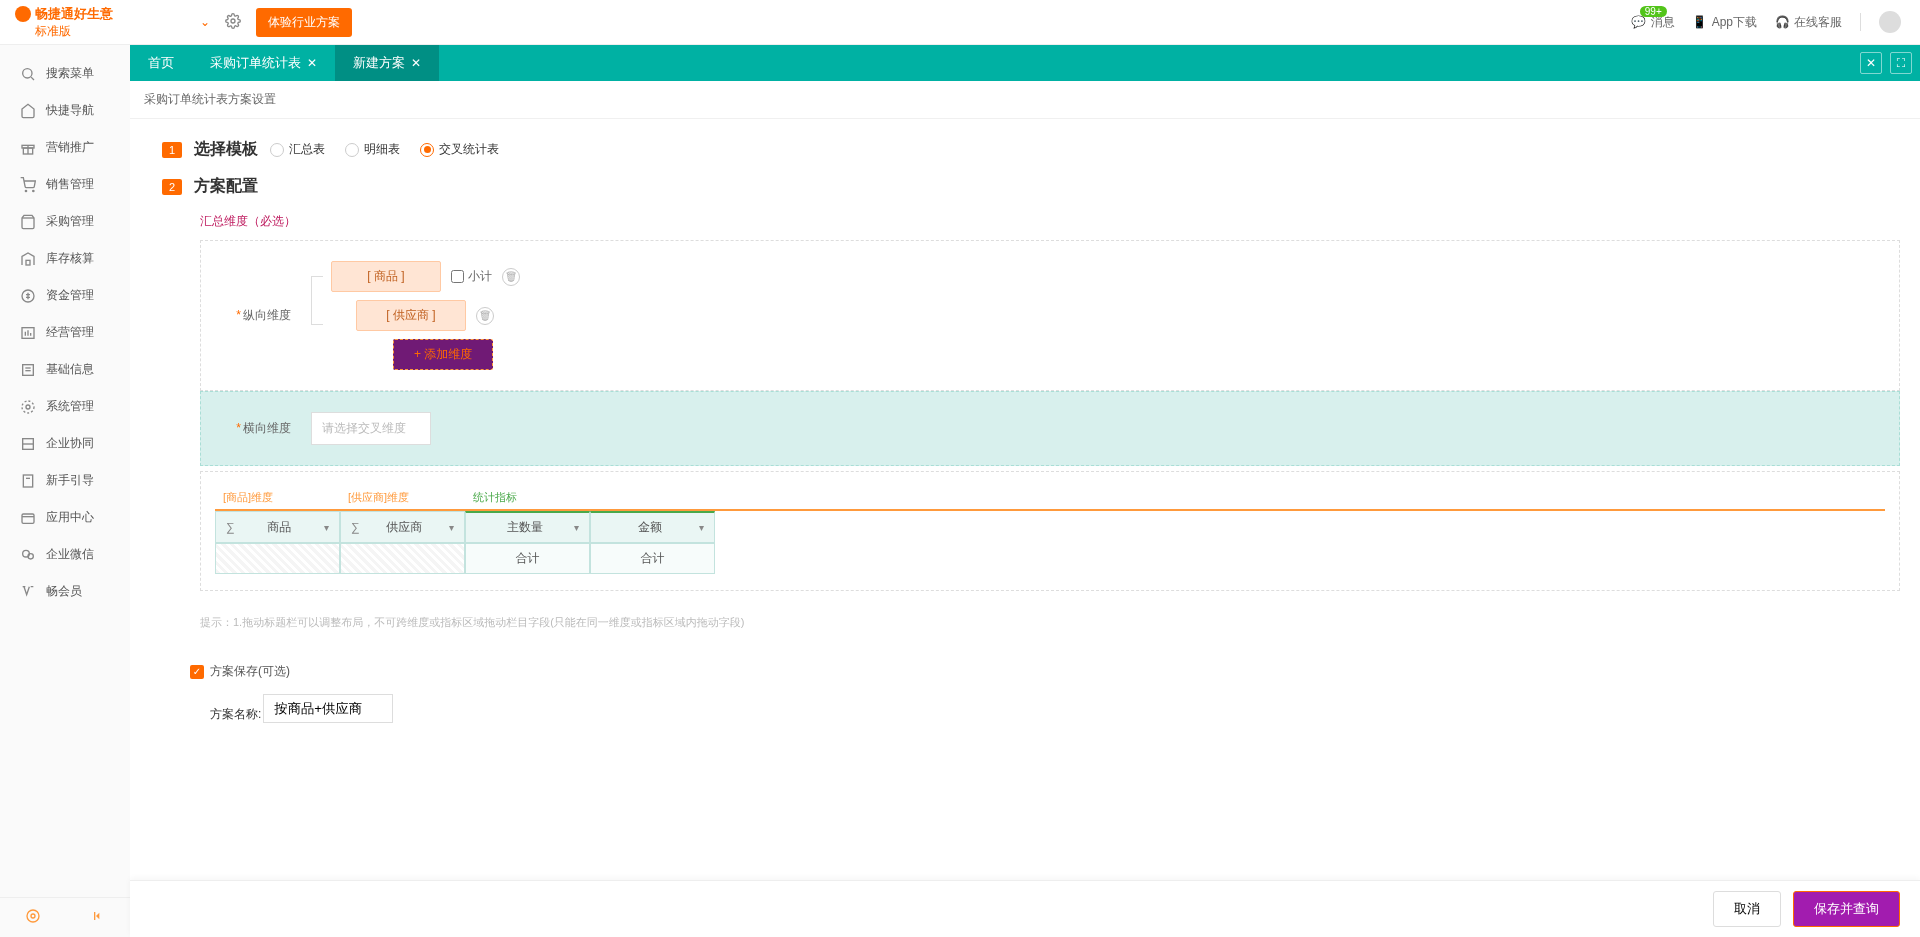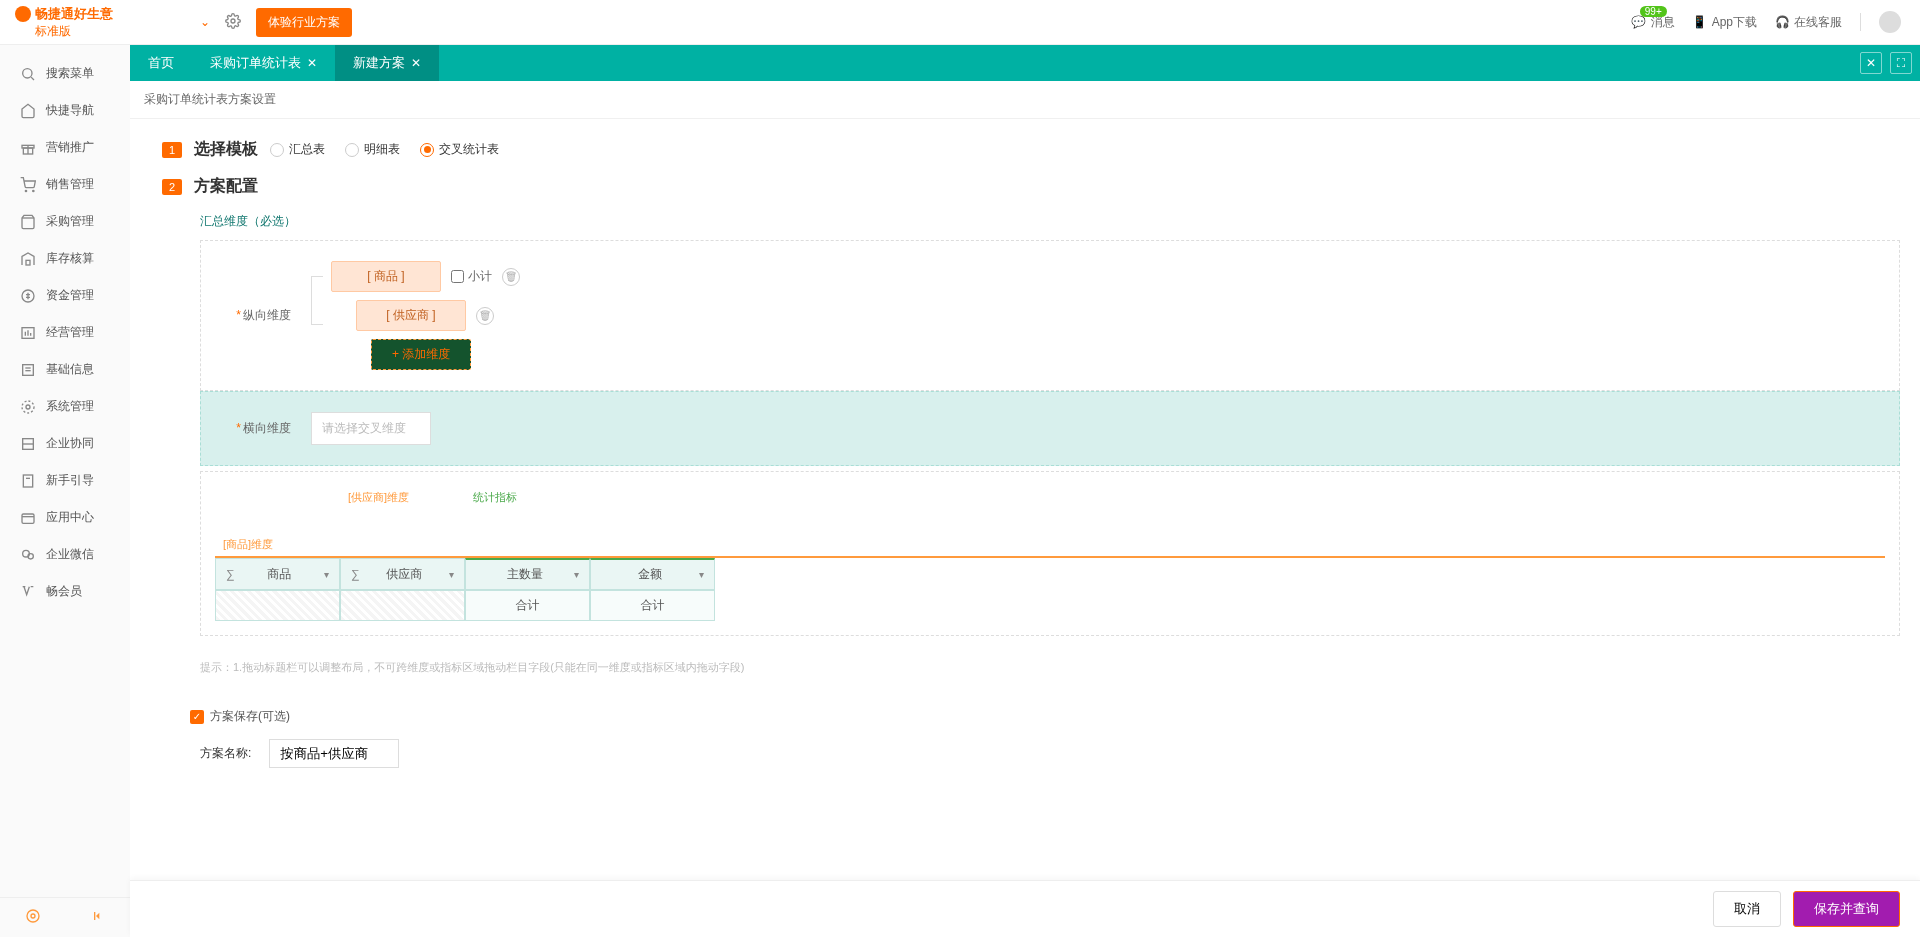--- a/index.html
+++ b/index.html
@@ -42,63 +42,63 @@
 .step-row { display: flex; align-items: center; gap: 12px; margin: 10px 0 16px 12px; }
 .step-badge { background: #ff6a00; color: #fff; width: 20px; height: 16px; border-radius: 2px; display: flex; align-items: center; justify-content: center; font-size: 11px; }
 .step-title { font-weight: bold; font-size: 16px; }
 .radio-group { display: flex; gap: 20px; align-items: center; }
 .radio-item { display: flex; align-items: center; gap: 5px; cursor: pointer; }
 .radio-circle { width: 14px; height: 14px; border: 1px solid #ccc; border-radius: 50%; display: inline-flex; align-items: center; justify-content: center; }
 .radio-circle.checked { border-color: #ff6a00; }
 .radio-dot { width: 7px; height: 7px; background: #ff6a00; border-radius: 50%; }
 
 .config-area { margin-left: 50px; }
-.section-label { color: #0f766e; margin: 10px 0; }
+.section-label { color: #be185d; margin: 10px 0; }
 
 .dim-block { border: 1px dashed #ddd; padding: 20px 30px; margin-bottom: 0; position: relative; }
 .dim-block.green { background: #d8f0ed; border: 1px dashed #a9ded6; }
 .dim-row { display: flex; align-items: center; gap: 20px; margin: 0; }
 .dim-label { color: #666; min-width: 60px; text-align: right; }
 .dim-label .req { color: #ff6a00; margin-right: 2px; }
 .dim-tags { display: flex; flex-direction: column; gap: 8px; }
 .dim-tag-row { display: flex; align-items: center; gap: 10px; }
 .dim-tag { background: #ffe5d4; border: 1px solid #ffc9a3; color: #c06020; padding: 6px 28px; border-radius: 2px; min-width: 110px; text-align: center; }
 .dim-tag.level2 { margin-left: 25px; }
-.add-dim-btn { border: 1px dashed #ff9a3c; color: #ff6a00; padding: 6px 20px; border-radius: 2px; cursor: pointer; margin-left: 40px; background: #14532d; }
+.add-dim-btn { border: 1px dashed #ff9a3c; color: #ff6a00; padding: 6px 20px; border-radius: 2px; cursor: pointer; margin-left: 62px; background: #701a75; }
 .subtotal-check { display: flex; align-items: center; gap: 4px; color: #666; }
 .trash-btn { width: 18px; height: 18px; border: 1px solid #ccc; border-radius: 50%; display: flex; align-items: center; justify-content: center; color: #aaa; cursor: pointer; font-size: 10px; }
 
 .cross-input { background: #fff; border: 1px solid #ddd; padding: 7px 10px; color: #bbb; min-width: 120px; }
 
 .indicator-legend { display: flex; align-items: center; gap: 8px; color: #666; margin: 20px 0 8px 0; }
 .legend-box { width: 24px; height: 14px; display: inline-block; }
 .legend-box.drag { background: #d8f0ed; }
 .legend-box.nodrag { background: repeating-linear-gradient(45deg, #eee, #eee 3px, #fff 3px, #fff 6px); border: 1px solid #eee; }
 
 .preview-table-wrap { border: 1px dashed #ddd; padding: 14px; margin-top: 5px; min-height: 120px; }
 .group-headers { display: flex; gap: 0; font-size: 11px; }
 .gh { padding: 4px 8px; }
-.gh.prod { color: #ff9a3c; width: 125px; margin-top: 47px; }
+.gh.prod { color: #ff9a3c; width: 125px; }
 .gh.supp { color: #ff9a3c; width: 125px; }
 .gh.stat { color: #4aa94a; }
 .ptable { display: flex; border-top: 2px solid #ff9a3c; }
 .pcell { border: 1px solid #c3e3de; background: #eaf6f4; padding: 6px 10px; min-width: 125px; display: flex; align-items: center; justify-content: space-between; gap: 6px; color: #555; }
 .pcell.head { font-weight: normal; }
 .pcell .sigma { color: #888; }
 .pcell .chev { color: #888; font-size: 10px; }
 .prow2 { display: flex; }
 .prow2 .pcell { background: #f7fcfb; justify-content: center; }
 .prow2 .pcell.empty { background: repeating-linear-gradient(45deg, #f5f5f5, #f5f5f5 3px, #fff 3px, #fff 6px); }
 
 .hints { color: #bbb; margin-top: 20px; line-height: 2; font-size: 11px; }
 
 .save-section { margin-top: 30px; }
 .save-check-row { display: flex; align-items: center; gap: 6px; color: #555; margin-left: -10px; }
 .checkbox-box { width: 14px; height: 14px; background: #ff6a00; border-radius: 2px; color: #fff; display: flex; align-items: center; justify-content: center; font-size: 10px; }
-.scheme-name-row { display: flex; align-items: center; gap: 18px; margin-top: 14px; }
+.scheme-name-row { display: flex; align-items: flex-end; gap: 2px; margin-top: 14px; margin-left: 10px; }
 .scheme-input { border: 1px solid #ddd; padding: 6px 10px; width: 130px; }
 
 .footer-bar { position: fixed; bottom: 0; left: 130px; right: 0; background: #fff; border-top: 1px solid #eee; padding: 10px 20px; display: flex; justify-content: flex-end; gap: 12px; box-shadow: 0 -2px 6px rgba(0,0,0,0.04); }
 .btn { padding: 8px 20px; border-radius: 3px; cursor: pointer; border: 1px solid #ddd; background: #fff; font-size: 13px; }
 .btn.primary { background: #a21caf; color: #fff; border-color: #ff6a00; }
 
 svg { width: 16px; height: 16px; }
 </style>
 </head>
 <body>

